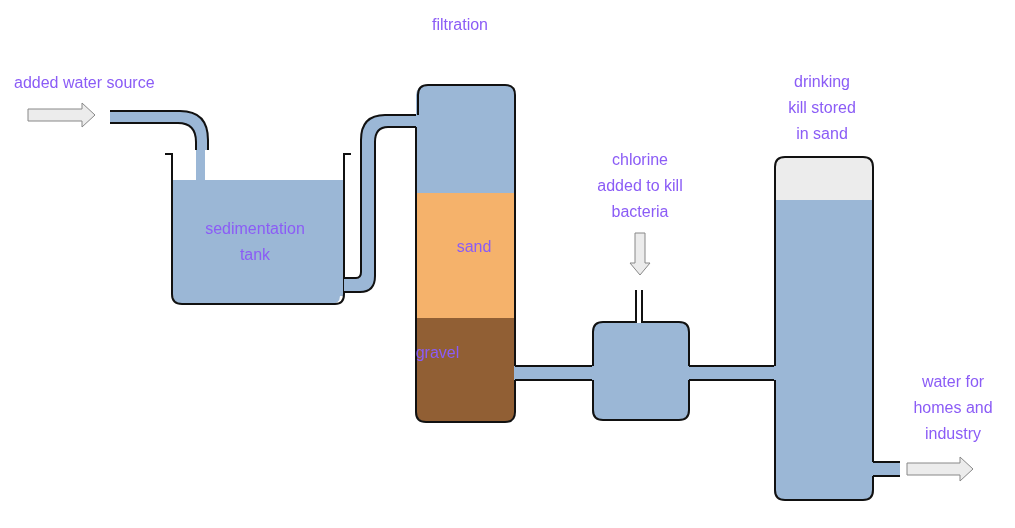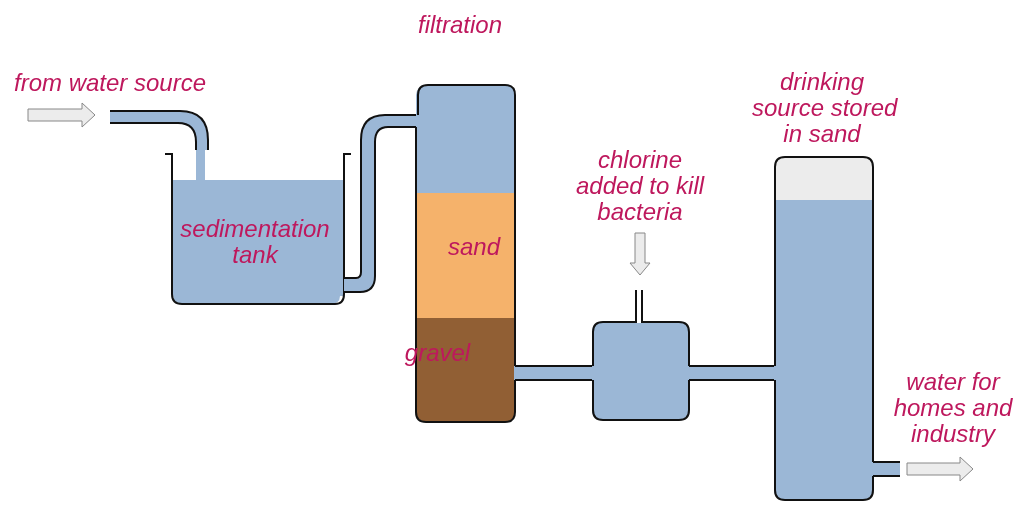--- a/index.html
+++ b/index.html
@@ -1,18 +1,18 @@
 <!DOCTYPE html>
 <html><head>
 <meta charset="utf-8">
 <style>
   html, body { margin: 0; padding: 0; background: #ffffff; }
   body { width: 1015px; height: 528px; position: relative; overflow: hidden; font-family: "Liberation Sans", sans-serif; }
   svg { position: absolute; left: 0; top: 0; }
-  .lbl { position: absolute; font-family: "Liberation Sans", sans-serif; font-size: 24px; color: #be185d; text-align: center; line-height: 26px; white-space: nowrap; font-style: italic; }
+  .lbl { position: absolute; font-family: "Liberation Sans", sans-serif; font-size: 16px; color: #8b5cf6; text-align: center; line-height: 26px; white-space: nowrap; }
   .lbl div { display: block; }
 </style>
 </head>
 <body>
 
 <svg width="1015" height="528" viewBox="0 0 1015 528">
 
   <path d="M28,109 L82,109 L82,103 L95,115 L82,127 L82,121 L28,121 Z" fill="#ececec" stroke="#888" stroke-width="1"></path>
 
   <path d="M110,111 L180,111 Q208,111 208,140 L208,150 L196,150 L196,142 Q196,123 178,123 L110,123 Z" fill="#9bb7d6"></path>
@@ -64,21 +64,21 @@
   <path d="M775,366 L775,167 Q775,157 785,157 L863,157 Q873,157 873,167 L873,462 M873,476 L873,490 Q873,500 863,500 L785,500 Q775,500 775,490 L775,380" fill="none" stroke="#111" stroke-width="2"></path>
 
   <rect x="872" y="462" width="28" height="14" fill="#9bb7d6"></rect>
   <line x1="873" y1="462" x2="900" y2="462" stroke="#111" stroke-width="2"></line>
   <line x1="873" y1="476" x2="900" y2="476" stroke="#111" stroke-width="2"></line>
 
   <path d="M907,463 L960,463 L960,457 L973,469 L960,481 L960,475 L907,475 Z" fill="#ececec" stroke="#888" stroke-width="1"></path>
 </svg>
 
 <div class="lbl" style="left:14px; top:70px; text-align:left;">
-  <div>from water source</div>
+  <div>added water source</div>
 </div>
 
 <div class="lbl" style="left:180px; top:216px; width:150px;">
   <div>sedimentation</div>
   <div>tank</div>
 </div>
 
 <div class="lbl" style="left:400px; top:12px; width:120px;">
   <div>filtration</div>
 </div>
@@ -92,21 +92,21 @@
 </div>
 
 <div class="lbl" style="left:570px; top:147px; width:140px;">
   <div>chlorine</div>
   <div>added to kill</div>
   <div>bacteria</div>
 </div>
 
 <div class="lbl" style="left:752px; top:69px; width:140px;">
   <div>drinking</div>
-  <div>source stored</div>
+  <div>kill stored</div>
   <div>in sand</div>
 </div>
 
 <div class="lbl" style="left:888px; top:369px; width:130px;">
   <div>water for</div>
   <div>homes and</div>
   <div>industry</div>
 </div>
 
 </body></html>

